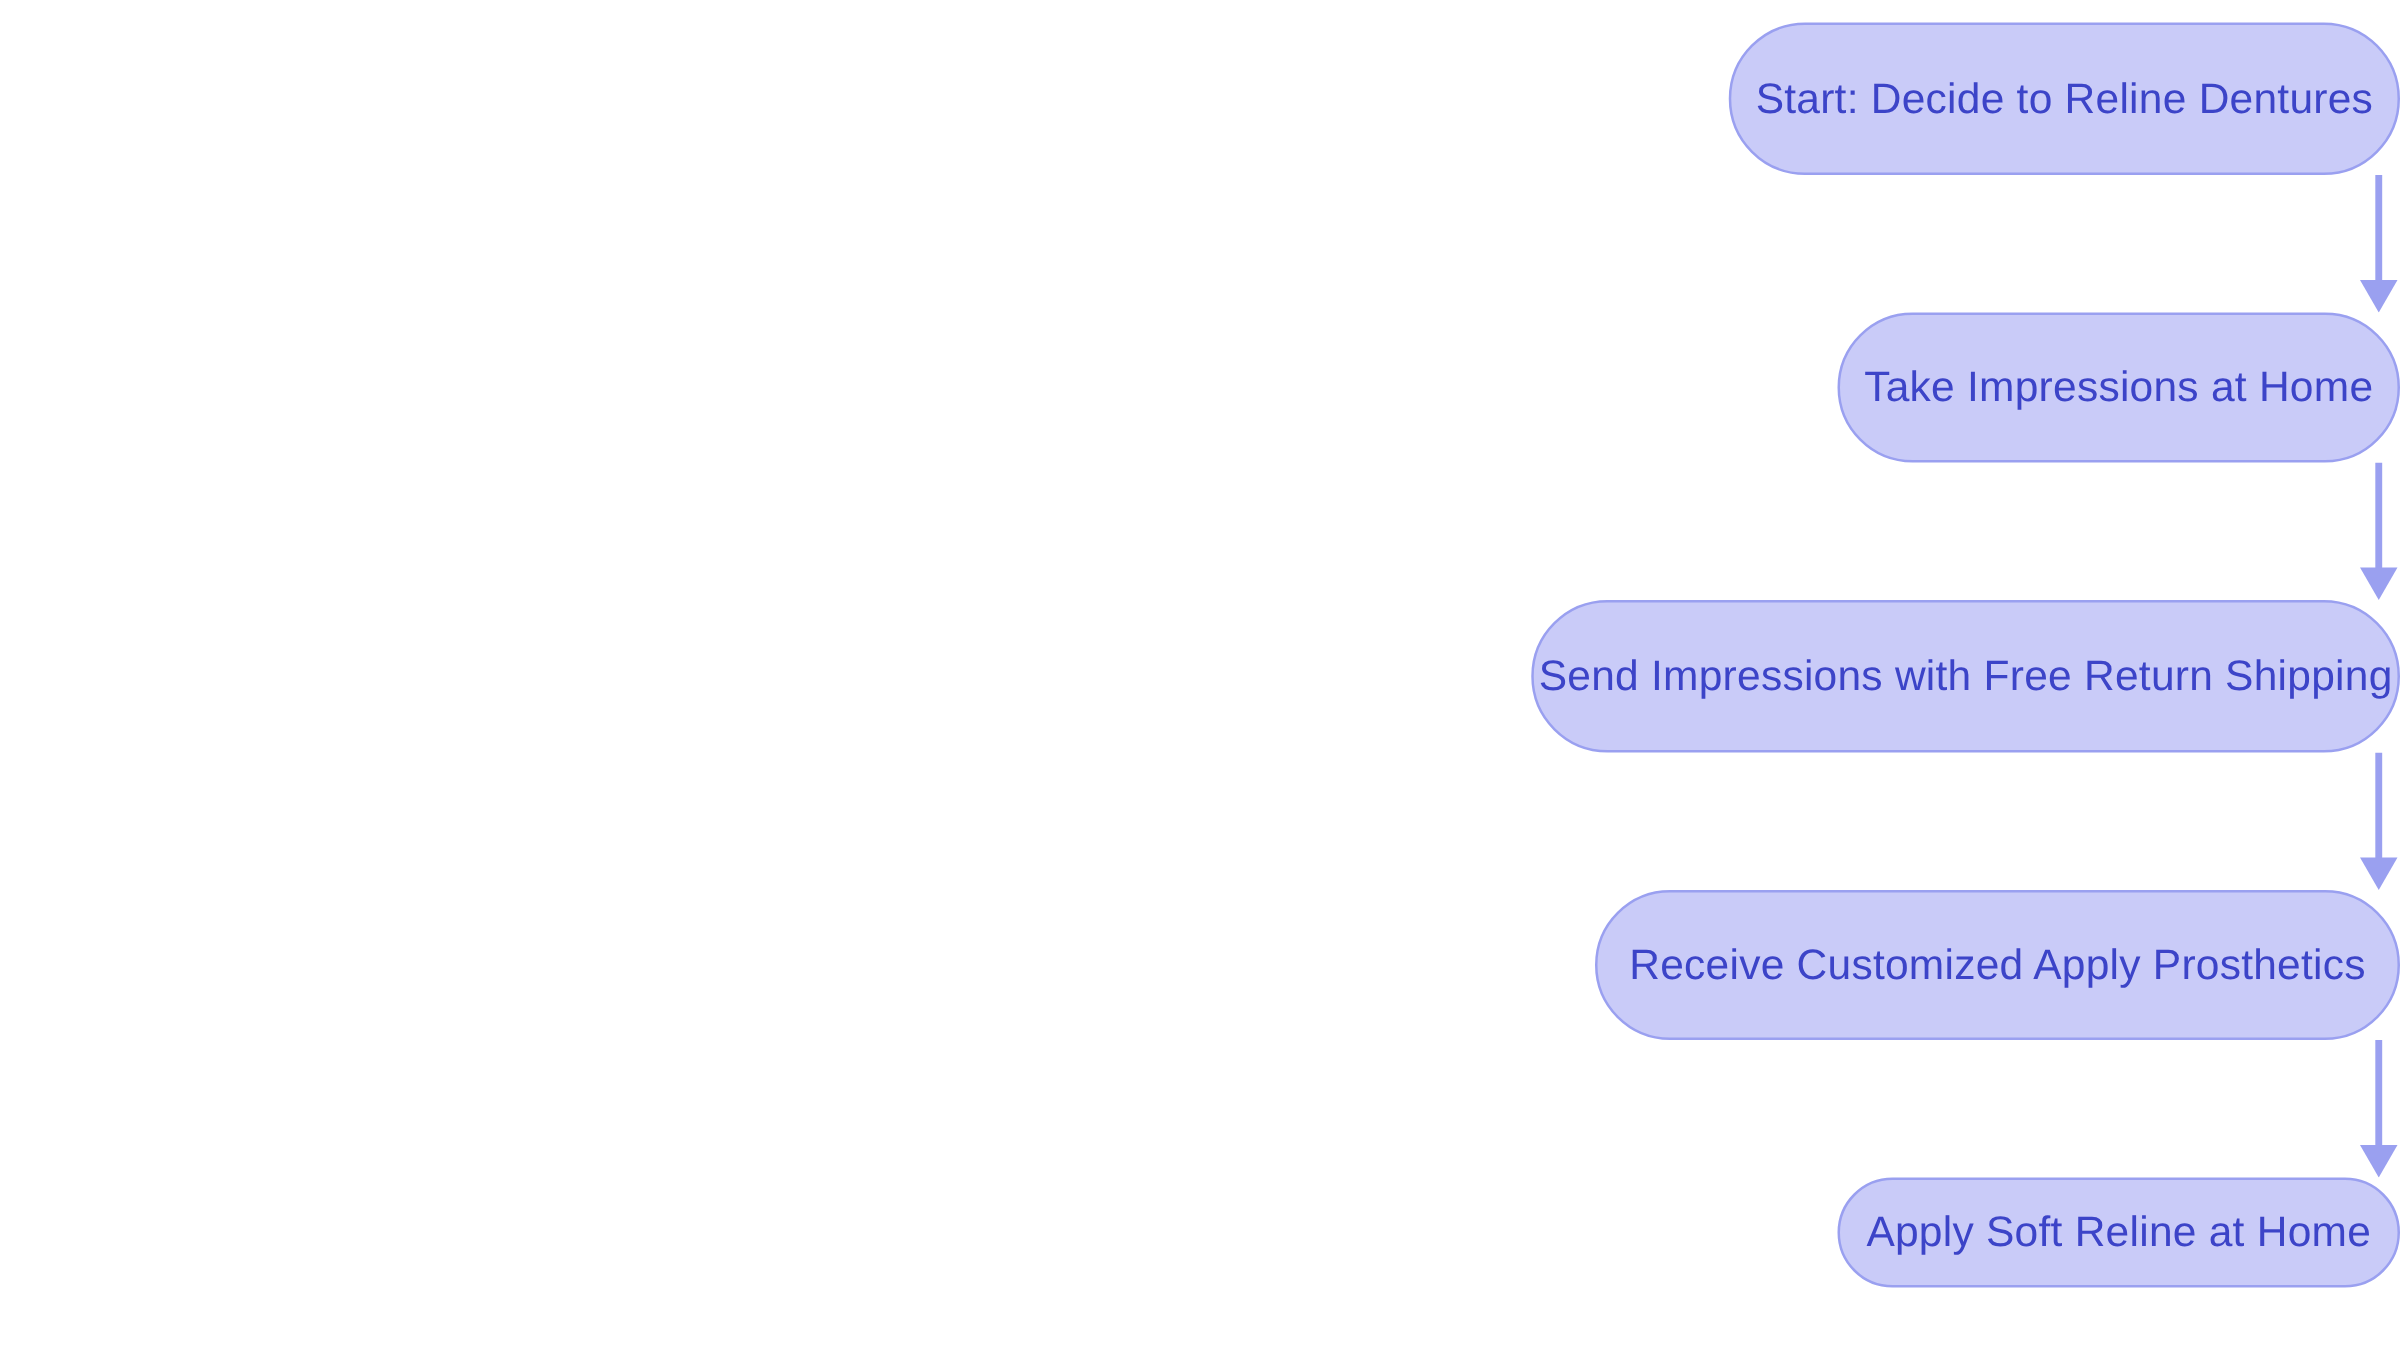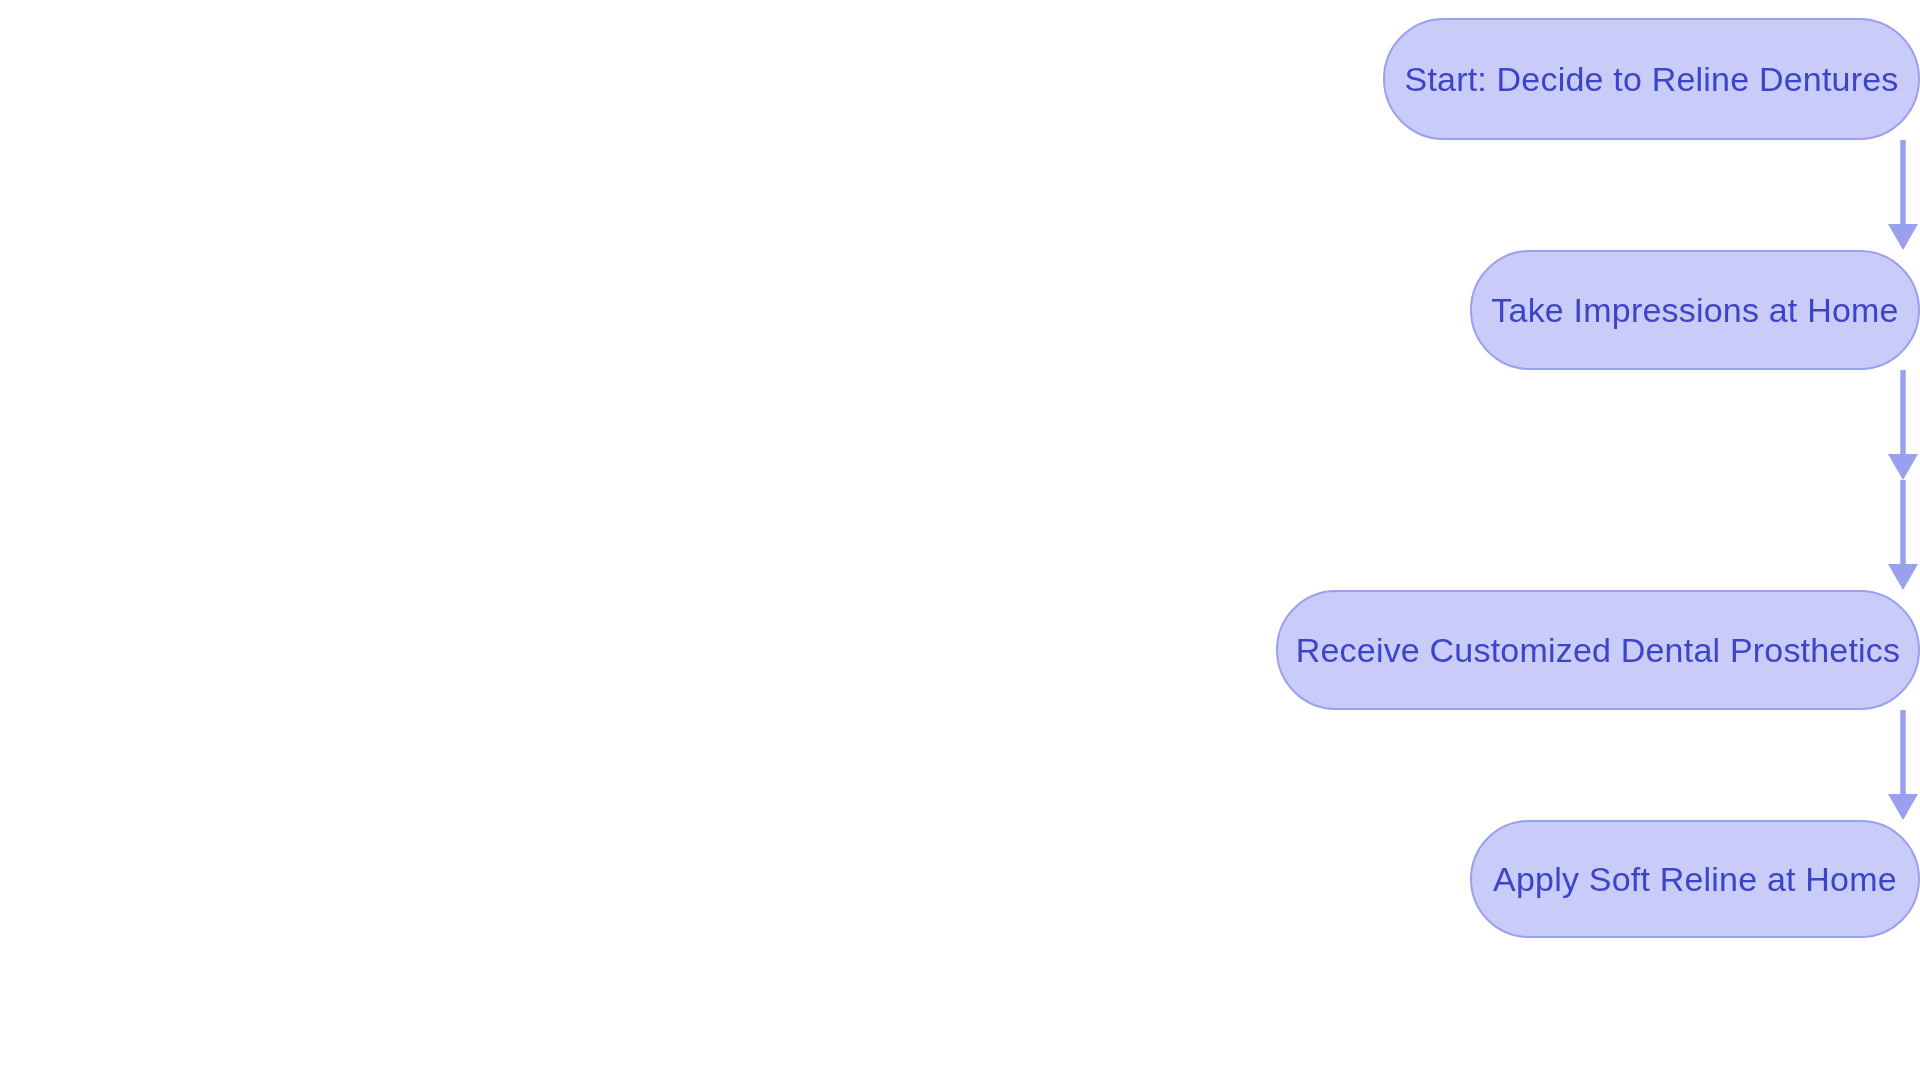--- a/index.html
+++ b/index.html
@@ -29,21 +29,21 @@
     font-weight:500;
     letter-spacing:0.2px;
     color:var(--node-text);
     white-space:nowrap;
     text-align:center;
   }
   .n1{width:537px;height:122px;margin-top:18px;}
   .n2{width:450px;height:120px;}
   .n3{width:695px;height:122px;}
   .n4{width:644px;height:120px;}
-  .n5{width:450px;height:118px;}
+  .n5{width:450px;height:88px;}
   .arrow{
     flex:0 0 auto;
     width:34px;height:110px;
     display:block;
   }
   .arrow line{stroke:var(--arrow);stroke-width:5.5;}
   .arrow polygon{fill:var(--arrow);}
 </style>
 </head>
 <body>
@@ -61,28 +61,31 @@
 
   <div class="node n2">
     <span class="node-label">Take Impressions at Home</span>
   </div>
 
   <svg class="arrow" viewBox="0 0 34 110" xmlns="http://www.w3.org/2000/svg">
     <line x1="17" y1="0" x2="17" y2="86"></line>
     <polygon points="2,84 32,84 17,110"></polygon>
   </svg>
 
+  <div class="node n3">
+    <span class="node-label">Send Impressions with Free Return Shipping</span>
+  </div>
 
   <svg class="arrow" viewBox="0 0 34 110" xmlns="http://www.w3.org/2000/svg">
     <line x1="17" y1="0" x2="17" y2="86"></line>
     <polygon points="2,84 32,84 17,110"></polygon>
   </svg>
 
   <div class="node n4">
-    <span class="node-label">Receive Customized Dental Prosthetics</span>
+    <span class="node-label">Receive Customized Apply Prosthetics</span>
   </div>
 
   <svg class="arrow" viewBox="0 0 34 110" xmlns="http://www.w3.org/2000/svg">
     <line x1="17" y1="0" x2="17" y2="86"></line>
     <polygon points="2,84 32,84 17,110"></polygon>
   </svg>
 
   <div class="node n5">
     <span class="node-label">Apply Soft Reline at Home</span>
   </div>

